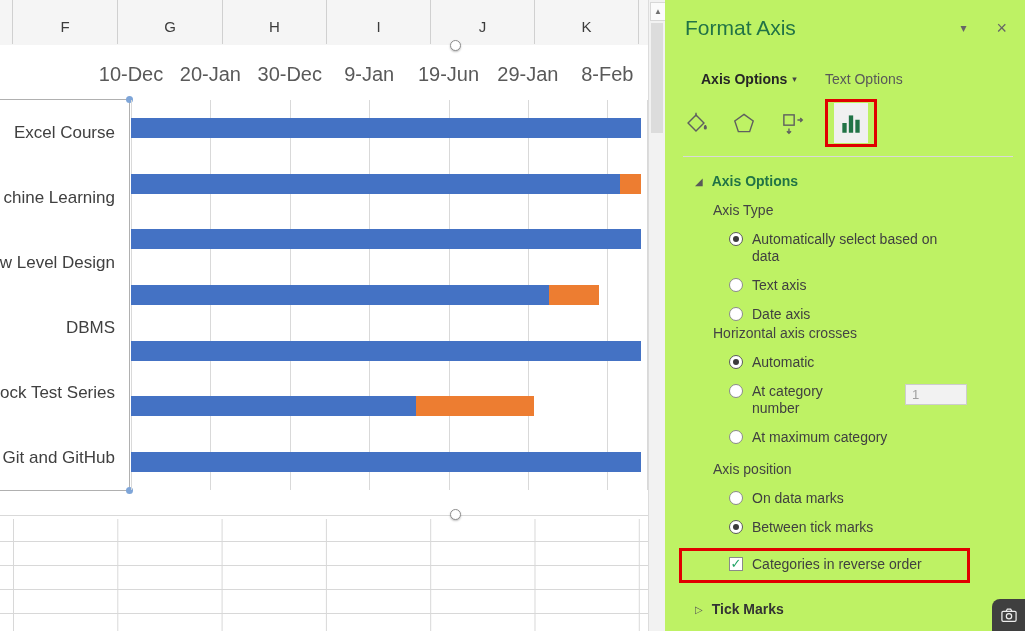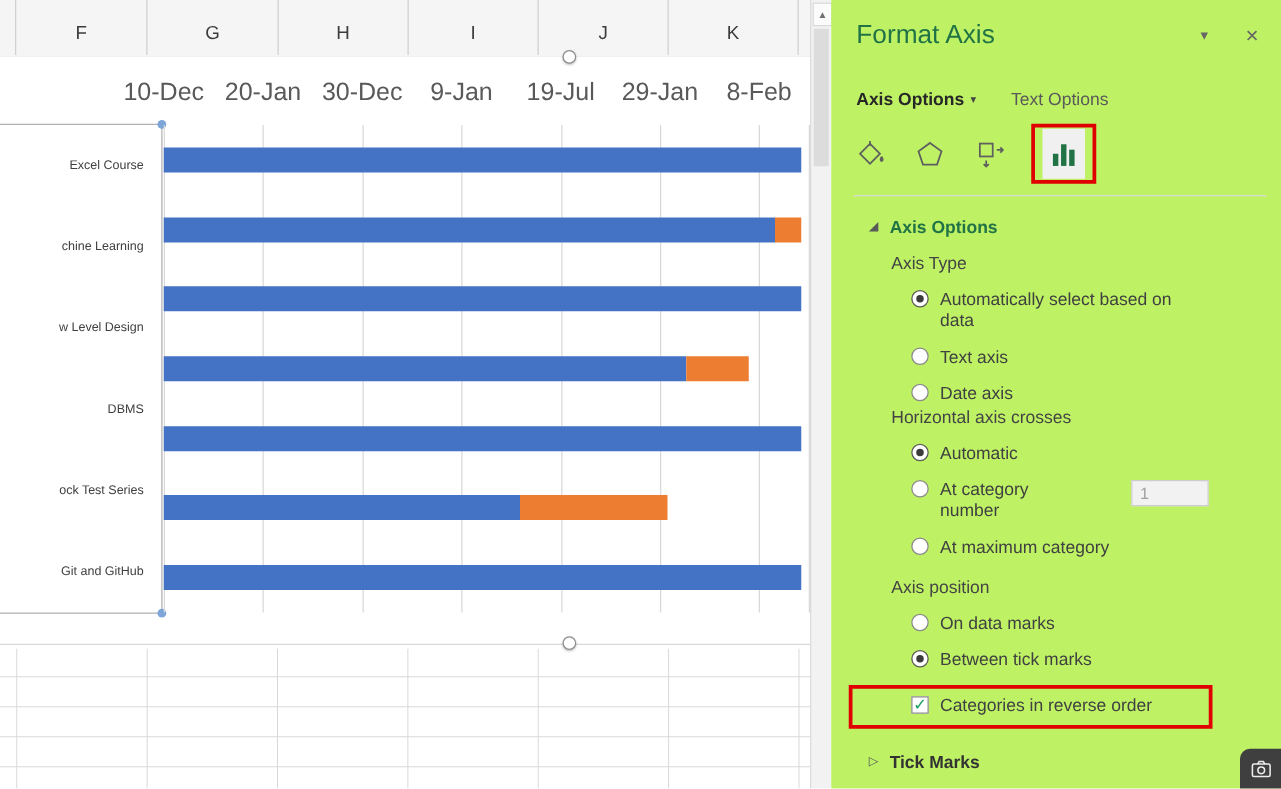--- a/index.html
+++ b/index.html
@@ -24,21 +24,21 @@
   
   .chart{position:absolute;left:0;top:45px;width:649px;height:470px;background:#fff;
          border-bottom:1px solid #D9D9D9;}
   .tick-row{position:absolute;left:131px;top:18px;width:516px;height:18px;}
   .tick{position:absolute;top:0;transform:translateX(-50%);white-space:nowrap;
         font-size:20px;color:#595959;}
   .cat-box{position:absolute;left:-1px;top:54px;width:131px;height:392px;
            border:1px solid #B0B0B0;background:#fff;box-sizing:border-box;
            display:flex;flex-direction:column;}
   .cat-label{flex:1;display:flex;align-items:center;justify-content:flex-end;
-             padding-right:14px;font-size:10px;color:#404040;white-space:nowrap;
+             padding-right:14px;font-size:17px;color:#404040;white-space:nowrap;
              overflow:hidden;}
   .axis-dot{position:absolute;width:7px;height:7px;border-radius:50%;
             background:#7EA5D8;right:-4px;}
   .axis-dot.t{top:-4px;} .axis-dot.b{bottom:-4px;}
   .plot{position:absolute;left:131px;top:55px;width:516px;height:390px;
         border-right:1px solid #D9D9D9;}
   .gridline{position:absolute;top:0;bottom:0;width:1px;background:#D9D9D9;}
   .bar-row{position:absolute;left:0;width:100%;display:flex;align-items:center;}
   .bar-seg{height:20px;flex:none;}
   .handle{position:absolute;width:9px;height:9px;border-radius:50%;background:#fff;
@@ -53,21 +53,21 @@
              font-size:8px;color:#707070;}
   .scroll-thumb{position:absolute;left:2px;top:23px;width:12px;height:110px;background:#DCDCDC;}
 
   
   .pane{position:absolute;left:665px;top:0;width:360px;height:631px;background:#bef264;
         box-sizing:border-box;font-size:14px;color:#404040;}
   .pane-header{display:flex;align-items:flex-start;padding:15px 18px 0 20px;}
   .pane-title{flex:1;font-size:21px;color:#217346;line-height:26px;}
   .pane-controls{display:flex;gap:30px;align-items:center;color:#666;padding-top:4px;}
   .pane-caret{font-size:12px;} .pane-close{font-size:18px;line-height:1;}
-  .tabs{margin:30px 0 0 20px;display:flex;align-items:center;}
+  .tabs{margin:30px 0 0 36px;display:flex;align-items:center;}
   .tab{color:#595959;font-size:14px;margin-right:28px;}
   .tab-active{font-weight:700;color:#262626;}
   .tab-caret{font-size:9px;color:#444;margin-left:5px;vertical-align:2px;}
   .icon-row{margin:10px 0 0 14px;display:flex;align-items:center;height:52px;}
   .icon-cell{width:34px;height:40px;display:flex;align-items:center;justify-content:center;
              margin-right:14px;}
   .red-box{display:inline-flex;border:3px solid #E00000;padding:1px 6px;margin-left:2px;}
   .red-box .icon-cell{margin-right:0;background:#F0F0F0;}
   .divider{margin:7px 12px 0 18px;border-top:1px solid #D9D9D9;}
   .section-head{margin:16px 0 0 30px;display:flex;align-items:center;gap:9px;}
@@ -112,21 +112,21 @@
         <div class="col-h" style="left: 639px; width: 10px;"></div>
       </div>
     <div class="grid-below"></div>
 
     <div class="chart">
       <div class="tick-row" id="tickRow">
           <div class="tick" style="left: 0%;">10-Dec</div>
           <div class="tick" style="left: 15.3846%;">20-Jan</div>
           <div class="tick" style="left: 30.7692%;">30-Dec</div>
           <div class="tick" style="left: 46.1538%;">9-Jan</div>
-          <div class="tick" style="left: 61.5385%;">19-Jul</div>
+          <div class="tick" style="left: 61.5385%;">19-Jun</div>
           <div class="tick" style="left: 76.9231%;">29-Jan</div>
           <div class="tick" style="left: 92.3077%;">8-Feb</div>
         </div>
       <div class="cat-box" id="catBox">
         <span class="axis-dot t"></span>
         <span class="axis-dot b"></span>
       <div class="cat-label">Excel Course</div>
           <div class="cat-label">chine Learning</div>
           <div class="cat-label">w Level Design</div>
           <div class="cat-label">DBMS</div>

